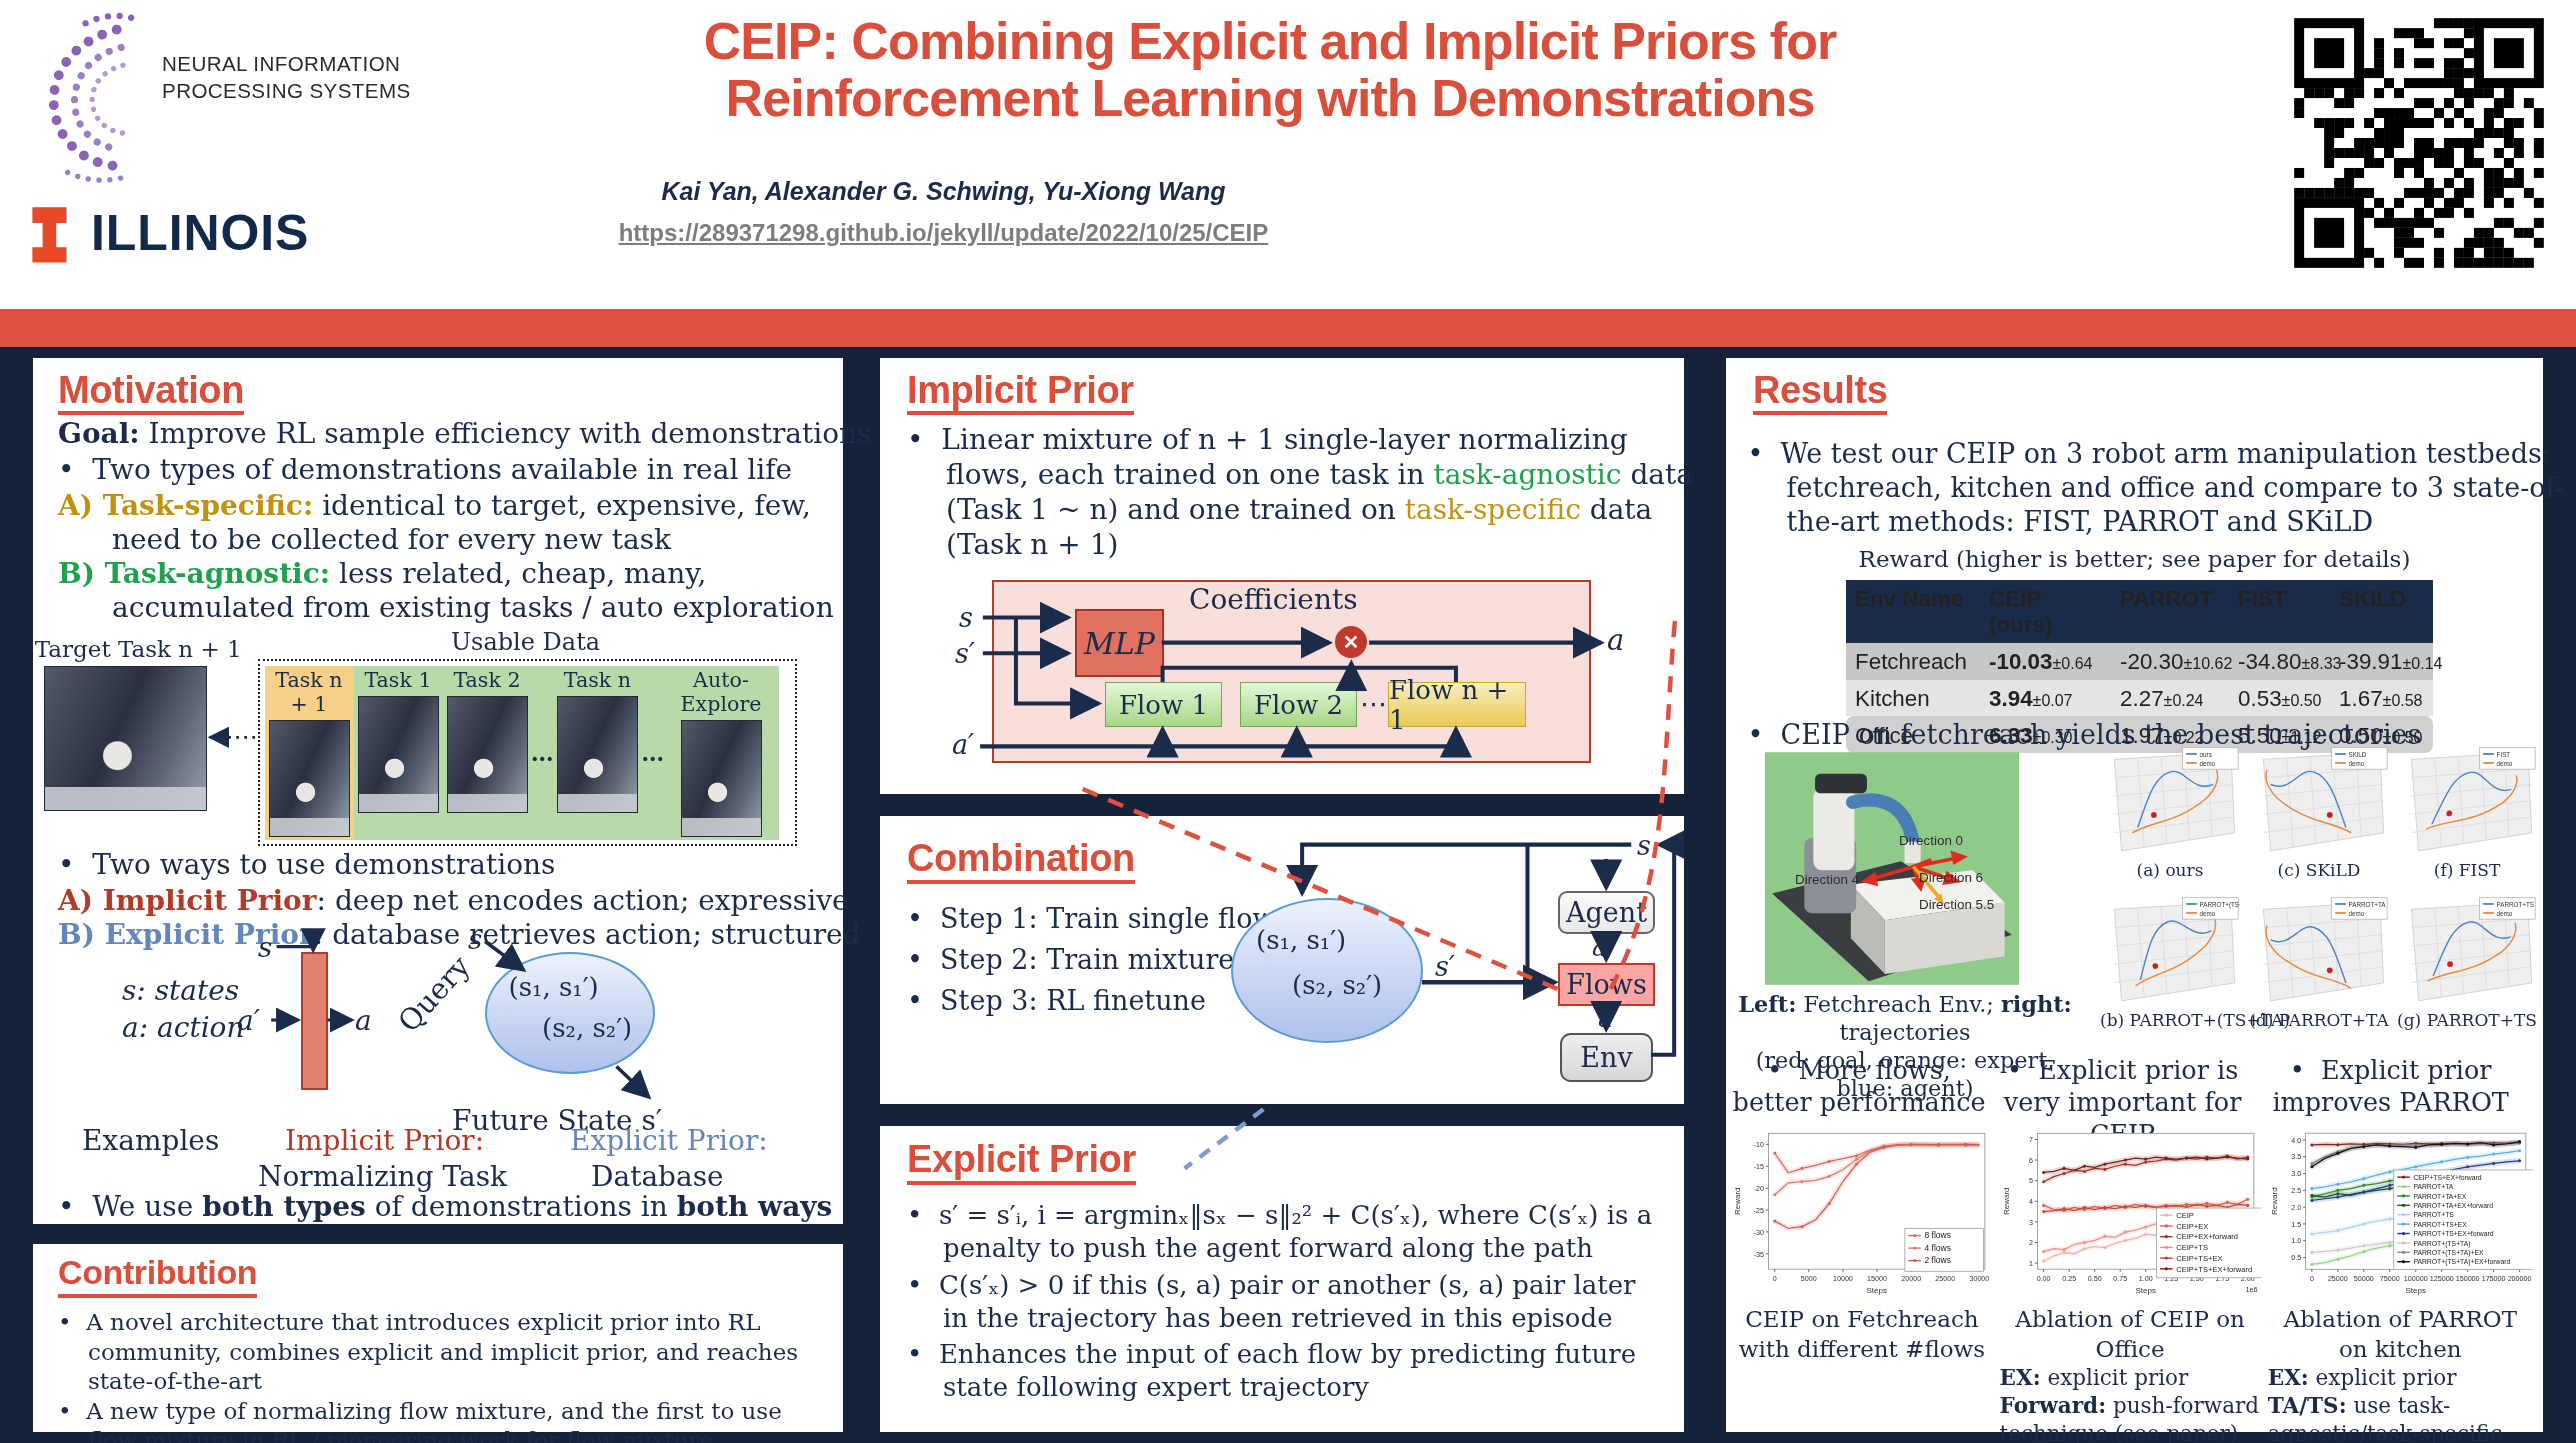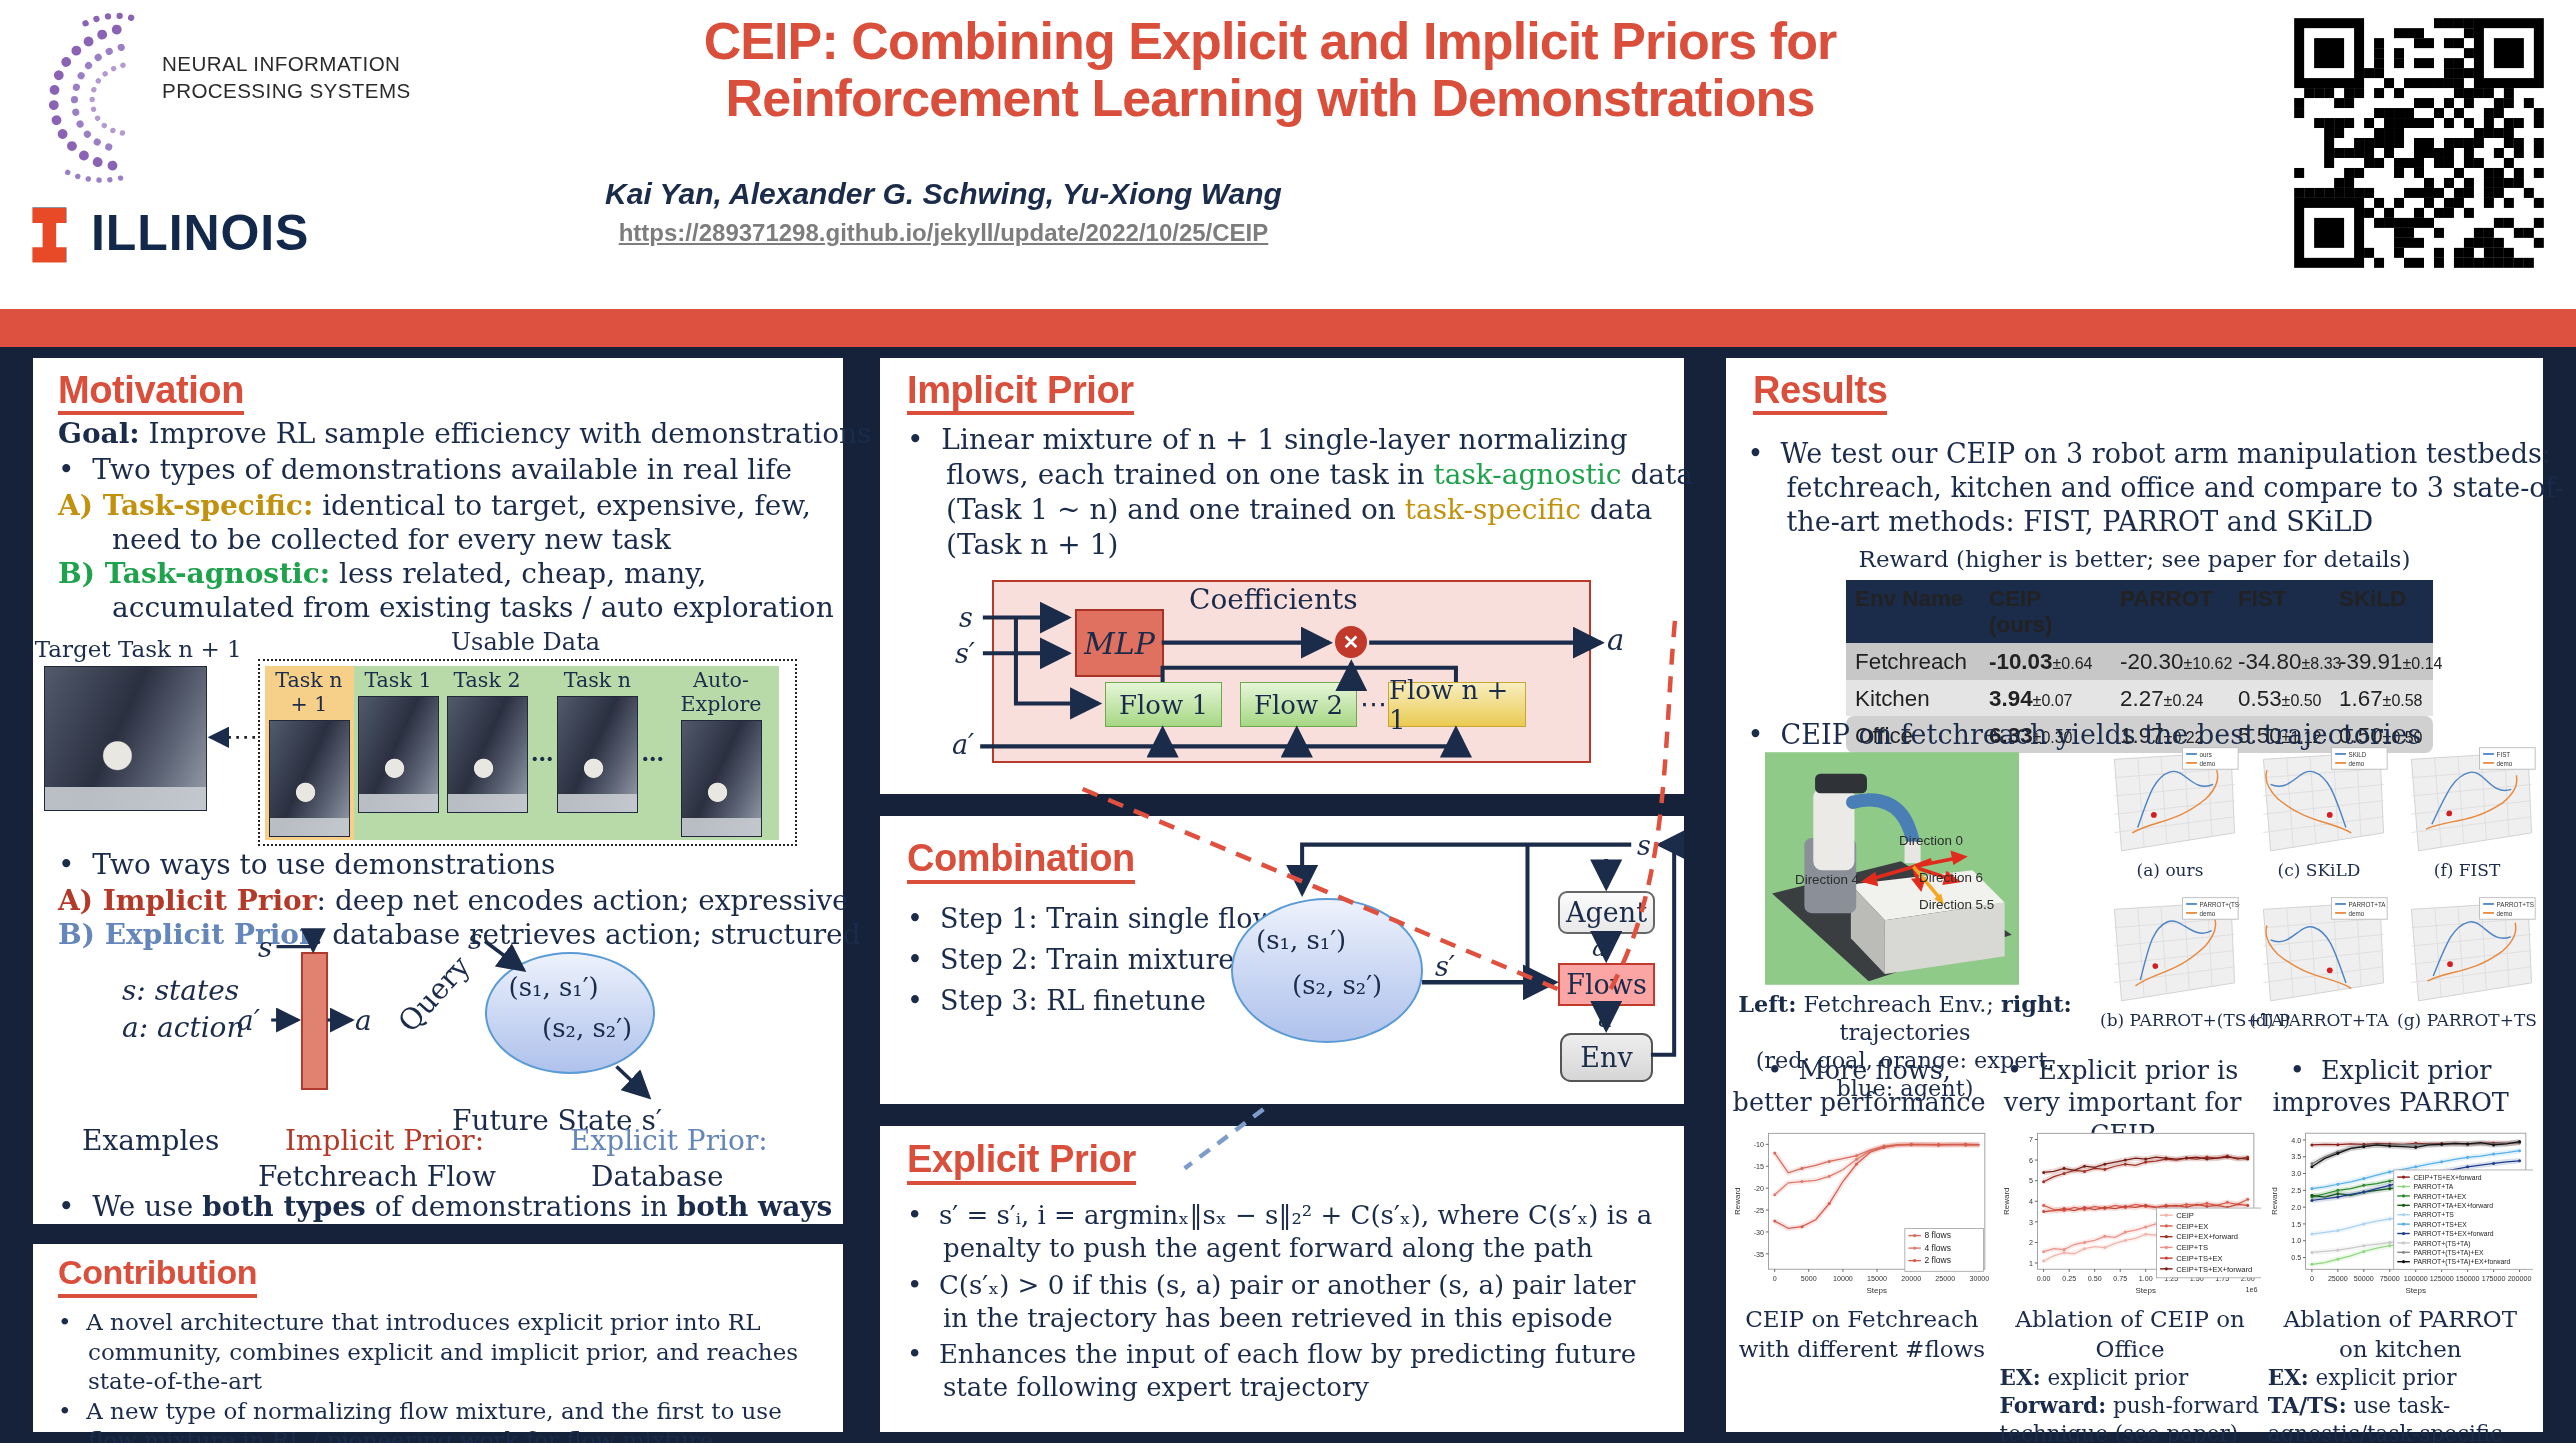--- a/index.html
+++ b/index.html
@@ -1,21 +1,21 @@
 <!DOCTYPE html>
 <html style="font-size:14.3px"><head>
 <meta charset="utf-8">
 <style>
   html,body{margin:0;padding:0;background:#0e1626;}
   .poster{position:relative;width:2576px;height:1443px;background:#16223A;font-family:"DejaVu Serif",serif;overflow:hidden;}
   .hdr{position:absolute;left:0;top:0;width:2576px;height:309px;background:#ffffff;}
   .redbar{position:absolute;left:0;top:309px;width:2576px;height:38px;background:#DD5140;}
   .title-line{font-family:"Liberation Sans",sans-serif;font-weight:800;color:#D94F3B;font-size:52px;letter-spacing:-0.9px;line-height:57px;}
   .titlebox{position:absolute;left:429px;top:12.5px;width:1682px;text-align:center;}
-  .authors{position:absolute;left:429px;top:177px;width:1029px;text-align:center;font-family:"Liberation Sans",sans-serif;font-style:italic;font-weight:700;font-size:30px;color:#1B2B4A;}
+  .authors{position:absolute;left:429px;top:177px;width:1029px;text-align:center;font-family:"Liberation Sans",sans-serif;font-style:italic;font-weight:700;font-size:25px;color:#1B2B4A;}
   .url{position:absolute;left:429px;top:219px;width:1029px;text-align:center;font-family:"Liberation Sans",sans-serif;font-weight:700;font-size:24px;color:#7d7d7d;text-decoration:underline;}
   .neurips{position:absolute;left:32px;top:7.2px;width:421px;height:179px;}
   .neurips-text{position:absolute;left:130px;top:43px;font-family:"Liberation Sans",sans-serif;font-size:20.6px;color:#2b2b2b;letter-spacing:0.4px;line-height:27px;}
   .illini{position:absolute;left:27px;top:204px;height:72px;}
   .block-i{position:absolute;left:5.4px;top:3.6px;width:34px;height:55px;background:#E84A27;outline:3.6px solid #1B2B4A;clip-path:polygon(0 0,100% 0,100% 28%,70% 28%,70% 72%,100% 72%,100% 100%,0 100%,0 72%,30% 72%,30% 28%,0 28%);}
   .illini-text{position:absolute;left:64px;top:0px;font-family:"Liberation Sans",sans-serif;font-weight:800;font-size:50px;color:#13294B;letter-spacing:0.9px;}
   .qr{position:absolute;left:2287px;top:10.7px;}
   .panel{position:absolute;background:#ffffff;}
   .h2{font-family:"Liberation Sans",sans-serif;font-weight:800;color:#D94F3B;font-size:38px;letter-spacing:-0.4px;display:inline-block;border-bottom:4.5px solid #D94F3B;padding-bottom:1.8px;line-height:39px;}
   .t{position:absolute;color:#1B2B4A;font-size:28px;line-height:34px;white-space:nowrap;}
@@ -410,21 +410,21 @@
     <svg class="lines" width="810" height="866" viewBox="0 0 905 968">
       <path d="M272,658 L313,658 L313,662" stroke="#1B2B4A" stroke-width="3.5" fill="none" marker-end="url(#ah)"></path>
       <path d="M266,740 L296,740" stroke="#1B2B4A" stroke-width="3.5" fill="none" marker-end="url(#ah)"></path>
       <path d="M329,740 L356,740" stroke="#1B2B4A" stroke-width="3.5" fill="none" marker-end="url(#ah)"></path>
       <path d="M505,652 L548,684" stroke="#1B2B4A" stroke-width="4" fill="none" marker-end="url(#ah)"></path>
       <path d="M652,792 L688,826" stroke="#1B2B4A" stroke-width="4" fill="none" marker-end="url(#ah)"></path>
     </svg>
 
     <div class="t" style="left:49px;top:766px;">Examples</div>
     <div class="t" style="left:252px;top:766px;color:#B33A28;">Implicit Prior:</div>
-    <div class="t" style="left:225px;top:802px;">Fetchreach Flow</div>
+    <div class="t" style="left:225px;top:802px;">Normalizing Task</div>
     <div class="t" style="left:537px;top:766px;color:#6486BA;">Explicit Prior:</div>
     <div class="t" style="left:558px;top:802px;">Database</div>
 
     <div class="t" style="left:25px;top:832px;"><span class="bullet">•&nbsp; </span><span>We use </span><span class="b">both types</span><span> of demonstrations in </span><span class="b">both ways</span></div>
   </section>
 
   <section class="panel" style="left:33px;top:1244px;width:810px;height:188px;">
     <div style="position:absolute;left:25px;top:9px;"><span class="h2" style="font-size:34px;">Contribution</span></div>
     <div style="position:absolute;left:25px;top:64px;width:765px;color:#1B2B4A;font-size:23px;line-height:29.5px;">
       <div style="padding-left:30px;text-indent:-30px;">•&nbsp;&nbsp;<span>A novel architecture that introduces explicit prior into RL community, combines explicit and implicit prior, and reaches state-of-the-art</span></div>

